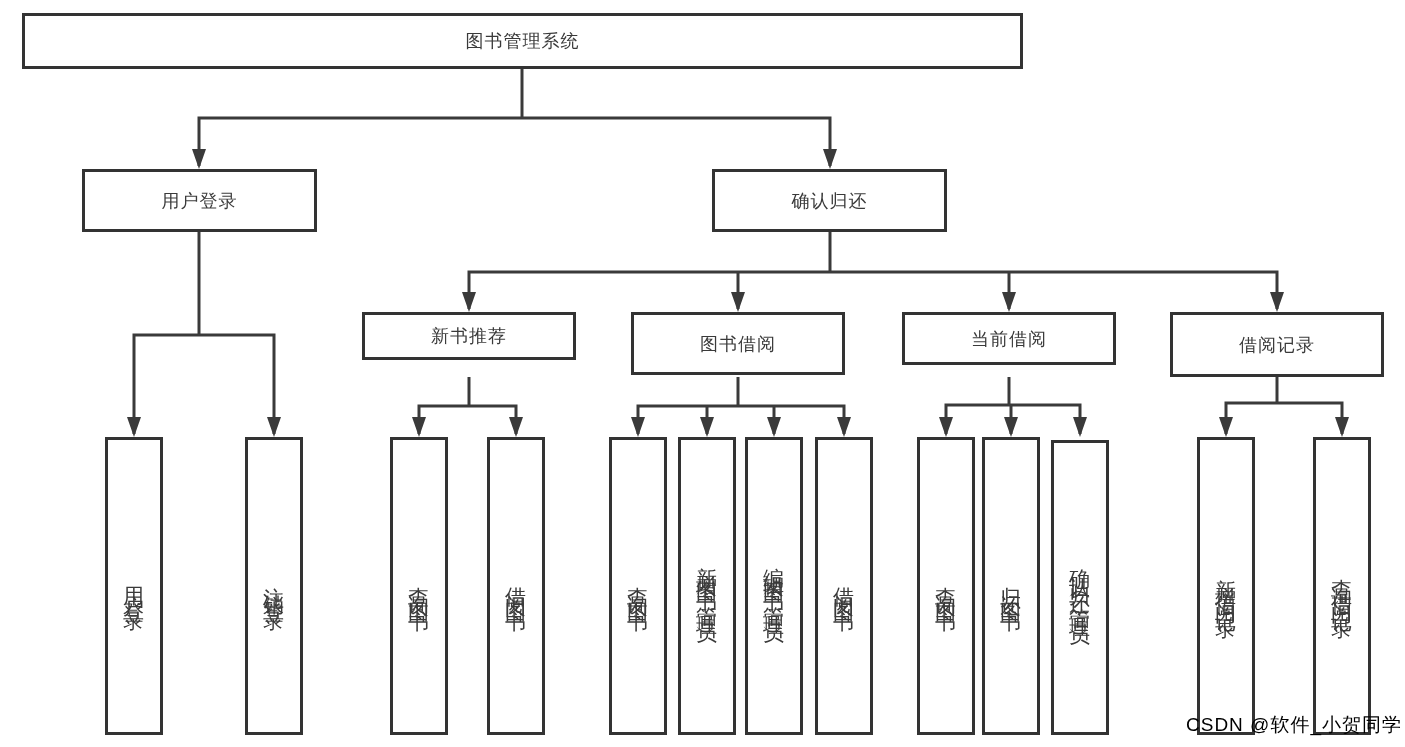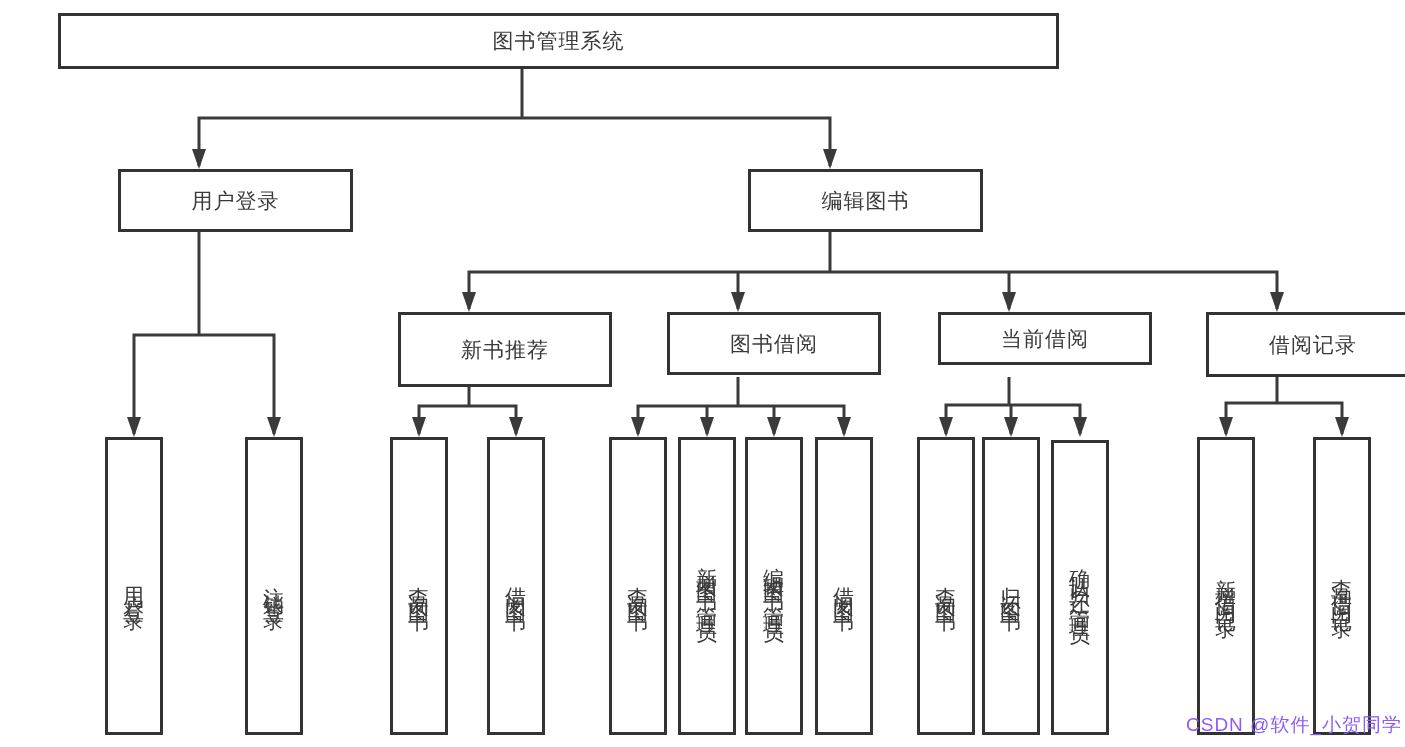--- a/index.html
+++ b/index.html
@@ -16,36 +16,35 @@
     background:#ffffff;
     border:3px solid #333333;
     box-sizing:border-box;
     display:flex;
     align-items:center;
     justify-content:center;
     color:#3a3a3a;
     z-index:1;
   }
   .hnode{
-    font-size:21px;
+    font-size:18px;
     letter-spacing:1px;
     white-space:nowrap;
-    margin-left:36px;
   }
   .vnode{
     writing-mode:vertical-rl;
     font-size:21px;
     letter-spacing:8px;
     line-height:1;
   }
   .watermark{
     position:absolute;
     left:1186px;top:712px;
     font-size:19px;
-    color:#8b5cf6;
+    color:#000000;
     letter-spacing:1px;
     white-space:nowrap;
     z-index:3;
   }
 </style>
 </head>
 <body>
 
 <div id="stage">
 
@@ -103,24 +102,24 @@
   </svg>
 
   <div class="node hnode" style="left:22px;top:13px;width:1001px;height:56px;">
     <span>图书管理系统</span>
   </div>
 
   <div class="node hnode" style="left:82px;top:169px;width:235px;height:63px;">
     <span>用户登录</span>
   </div>
   <div class="node hnode" style="left:712px;top:169px;width:235px;height:63px;">
-    <span>编辑图书</span>
+    <span>确认归还</span>
   </div>
 
-  <div class="node hnode" style="left:362px;top:312px;width:214px;height:75px;">
+  <div class="node hnode" style="left:362px;top:312px;width:214px;height:48px;">
     <span>新书推荐</span>
   </div>
   <div class="node hnode" style="left:631px;top:312px;width:214px;height:63px;">
     <span>图书借阅</span>
   </div>
   <div class="node hnode" style="left:902px;top:312px;width:214px;height:53px;">
     <span>当前借阅</span>
   </div>
   <div class="node hnode" style="left:1170px;top:312px;width:214px;height:65px;">
     <span>借阅记录</span>

